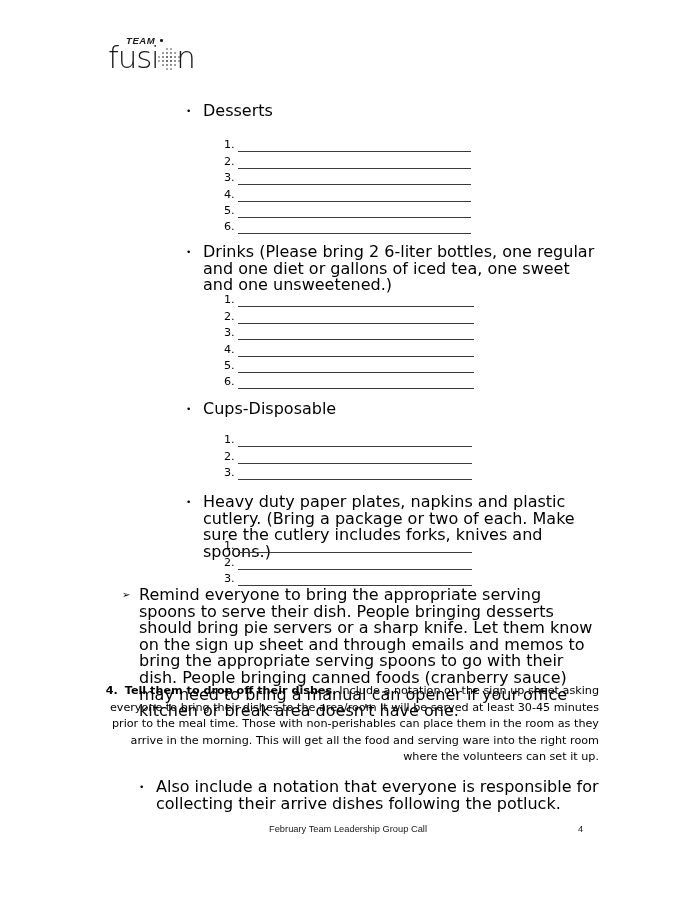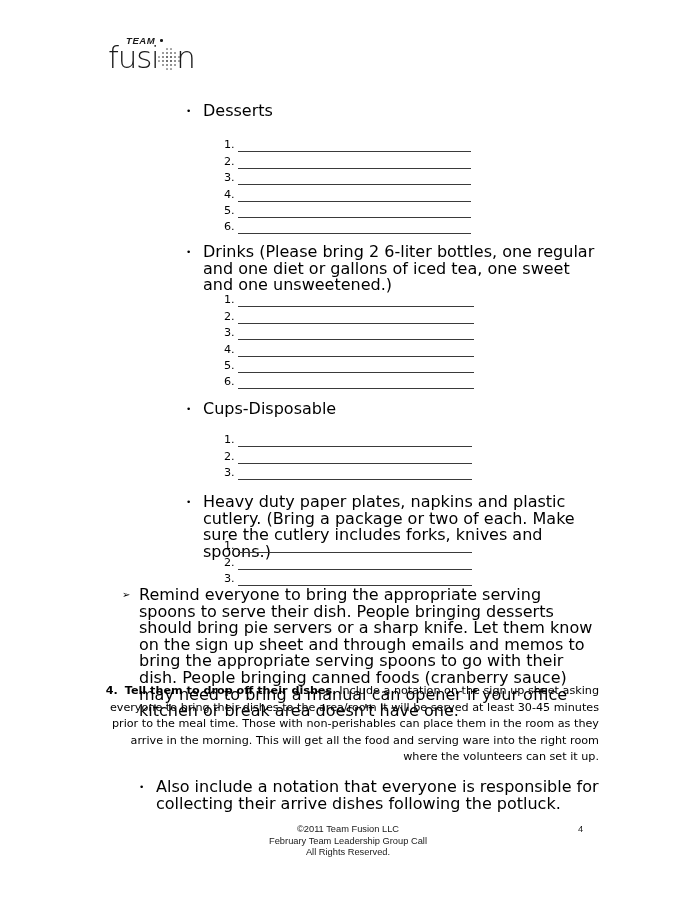--- a/index.html
+++ b/index.html
@@ -310,19 +310,17 @@
     <span class="num">4.</span>&nbsp;
     <span class="strong">Tell them to drop off their dishes</span><span>. Include a notation on the sign up sheet asking everyone to bring their dishes to the area/room it will be served at least 30-45 minutes prior to the meal time. Those with non-perishables can place them in the room as they arrive in the morning. This will get all the food and serving ware into the right room where the volunteers can set it up.</span>
   </div>
 
   <div class="bullet-row" style="left:139px; top:779px; width:460px;">
     <div class="bul dot">•</div>
     <div class="bul-txt">Also include a notation that everyone is responsible for collecting their arrive dishes following the potluck.</div>
   </div>
 
   <div class="footer">
-    <div>©2011 Team Fusion LLC</div>
     <div>February Team Leadership Group Call</div>
-    <div>All Rights Reserved.</div>
   </div>
   <div class="pageno">4</div>
 
 </div>
 
 </body></html>

